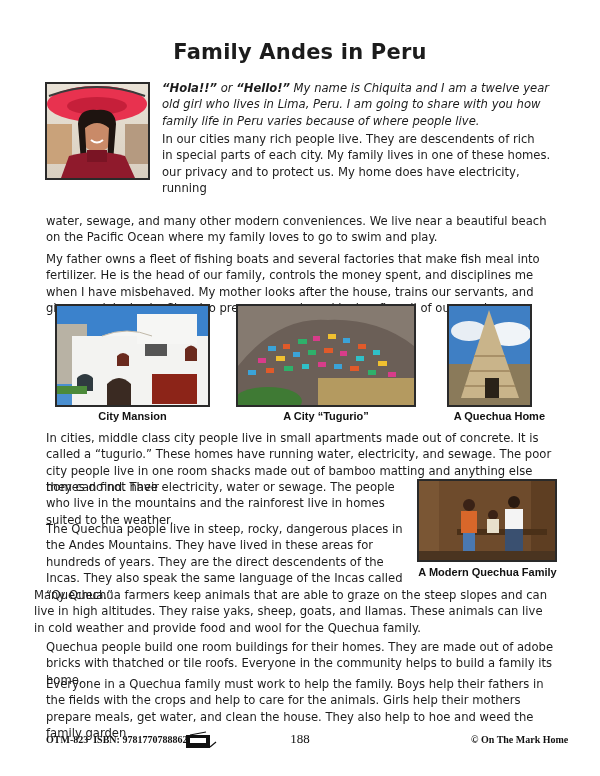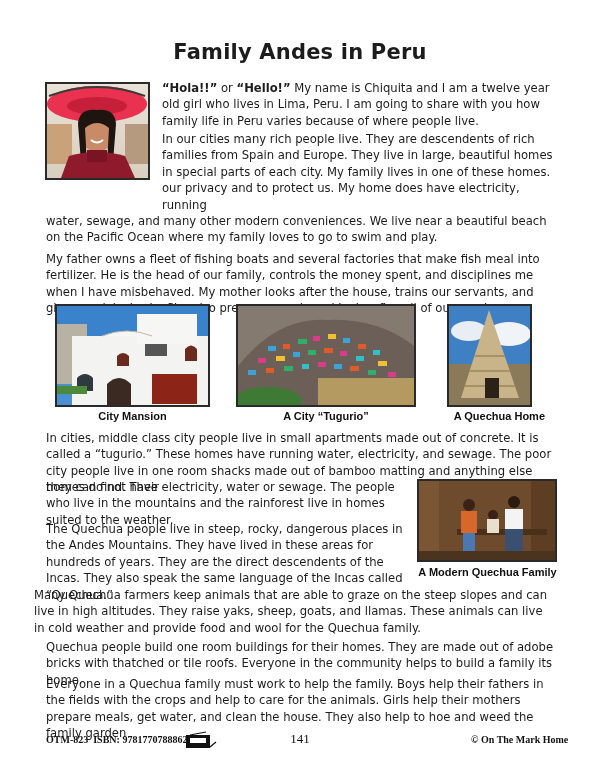--- a/index.html
+++ b/index.html
@@ -29,27 +29,26 @@
     <ellipse cx="50" cy="22" rx="30" ry="9" fill="#c61f3a"></ellipse>
     <path d="M2 12 Q50 -6 98 12" stroke="#3a3a3a" stroke-width="2" fill="none"></path>
     <ellipse cx="50" cy="48" rx="17" ry="20" fill="#c98a68"></ellipse>
     <path d="M31 40 Q32 24 50 26 Q68 24 69 40 L66 78 L60 80 L62 44 Q50 34 38 44 L40 80 L34 78 Z" fill="#1e1410"></path>
     <path d="M44 56 Q50 61 56 56" stroke="#fff" stroke-width="2" fill="none"></path>
     <path d="M14 94 L22 72 Q50 64 78 72 L88 94 Z" fill="#8f1a2c"></path>
     <rect x="40" y="66" width="20" height="12" fill="#7a1424"></rect>
   </svg>
 </div>
 
-<p class="p" style="left:162px;top:80px;width:395px;">
+<p class="p" style="left:162px;top:80px;width:395px;font-style:italic;">
   <b>“Hola!!”</b><span> or </span><b>“Hello!”</b><span> My name is Chiquita and I am a twelve year old girl who lives in Lima, Peru. I am going to share with you how family life in Peru varies because of where people live.</span>
 </p>
 
 <div class="p" style="left:162px;top:131px;width:400px;">
   <div>In our cities many rich people live. They are descendents of rich</div>
-  <div>families from Spain and Europe. They live in large, beautiful homes</div>
   <div>in special parts of each city. My family lives in one of these homes.</div>
   <div>our privacy and to protect us. My home does have electricity, running</div>
 </div>
 <p class="p" style="left:46px;top:213px;width:515px;">water, sewage, and many other modern conveniences. We live near a beautiful beach on the Pacific Ocean where my family loves to go to swim and play.</p>
 
 <p class="p" style="left:46px;top:251px;width:515px;">My father owns a fleet of fishing boats and several factories that make fish meal into fertilizer. He is the head of our family, controls the money spent, and disciplines me when I have misbehaved. My mother looks after the house, trains our servants, and gives me jobs to do. She also prepares meals and looks after all of our needs.</p>
 
 <div class="photo" style="left:55px;top:304px;width:155px;height:103px;background:#4a8fd0;">
   <svg width="151" height="99" viewBox="0 0 151 99">
     <rect x="0" y="0" width="151" height="40" fill="#3b82cc"></rect>
@@ -150,14 +149,14 @@
 
 <div class="footer" style="left:46px;white-space:pre;">OTM-823  ISBN: 9781770788862</div>
 <div style="position:absolute;left:184px;top:731px;">
   <svg width="34" height="18" viewBox="0 0 34 18">
     <rect x="2" y="4" width="24" height="13" fill="#111"></rect>
     <rect x="6" y="7" width="16" height="5" fill="#fff"></rect>
     <line x1="6" y1="4" x2="22" y2="1" stroke="#111" stroke-width="1.2"></line>
     <line x1="26" y1="16" x2="32" y2="11" stroke="#111" stroke-width="1.2"></line>
   </svg>
 </div>
-<div class="pagenum">141</div>
+<div class="pagenum">188</div>
 <div class="footer" style="left:471px;">© On The Mark Home</div>
 
 </body></html>

